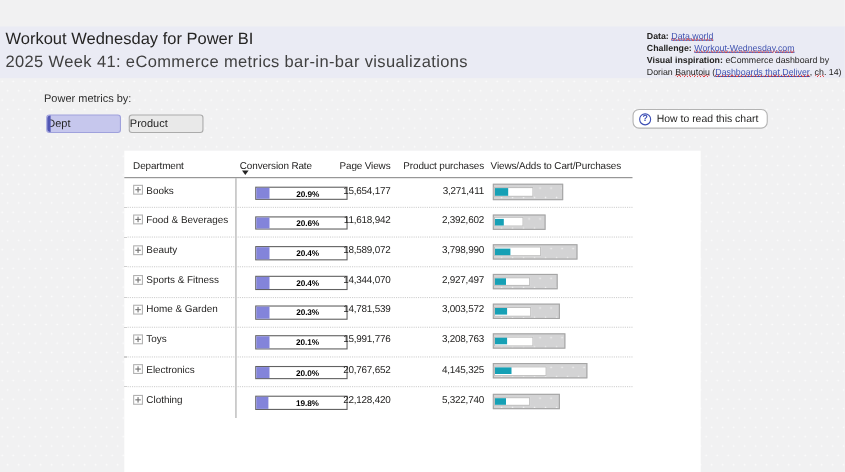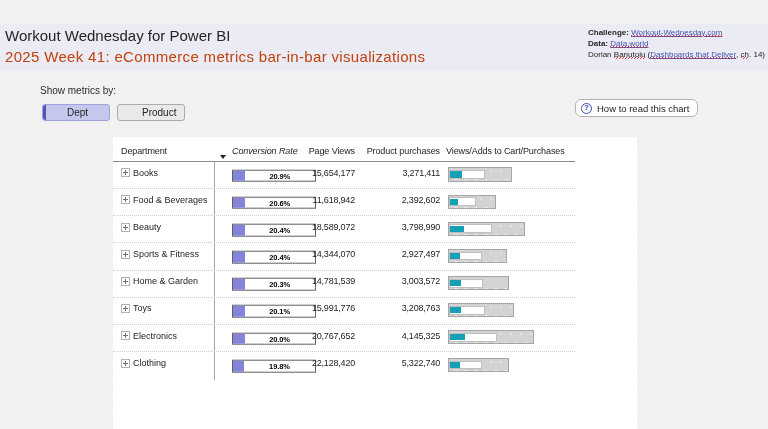--- a/index.html
+++ b/index.html
@@ -14,37 +14,37 @@
       radial-gradient(circle, rgba(255,255,255,.9) .6px, rgba(255,255,255,0) 1px),
       radial-gradient(circle, rgba(255,255,255,.9) .6px, rgba(255,255,255,0) 1px);
     background-size:10px 17px, 10px 17px;
     background-position:2px 3px, 7px 11.5px;
     pointer-events:none; z-index:0;
   }
 
   
   #band { position:absolute; left:0; top:0; width:768px; height:47px; background:#eaebf4; }
   #title1 { position:absolute; left:5px; top:3px; font-size:15px; letter-spacing:0; color:#252423; white-space:nowrap; }
-  #title2 { position:absolute; left:5px; top:24px; font-size:15px; letter-spacing:0.33px; color:#c2410c; white-space:nowrap; }
+  #title2 { position:absolute; left:5px; top:24px; font-size:15px; letter-spacing:0.33px; color:#404040; white-space:nowrap; }
 
   #credits { position:absolute; left:588px; top:2.5px; width:180px; font-size:8px; line-height:11px; color:#252423; white-space:nowrap; }
   #credits b { font-weight:bold; }
   .lnk { color:#4053b0; text-decoration:underline; text-decoration-thickness:1px; cursor:pointer; }
   .sq { position:relative; }
   .sq::after { content:""; position:absolute; left:0; right:0; bottom:-0.5px; height:2px;
     background-image:repeating-linear-gradient(90deg, #e04040 0 1px, rgba(0,0,0,0) 1px 2px);
     background-size:100% 1px; background-repeat:repeat-x; background-position:0 0; }
   .sq::after { background-image:
       repeating-linear-gradient(90deg, #e04040 0 1px, rgba(0,0,0,0) 1px 3px),
       repeating-linear-gradient(90deg, rgba(0,0,0,0) 0 1.5px, #e04040 1.5px 2.5px, rgba(0,0,0,0) 2.5px 3px);
     background-size:100% 1px, 100% 1px; background-position:0 0, 0 1px; }
 
   
   #slicer-label { position:absolute; left:40px; top:61px; font-size:10px; color:#2b2b2b; }
-  .slicer-btn { position:absolute; top:80px; height:17px; width:68px; border-radius:3px; font-family:"Liberation Sans",sans-serif; font-size:10px; color:#1f1f1f; text-align:left; padding-left:24px; line-height:15px; cursor:pointer; }
+  .slicer-btn { position:absolute; top:80px; height:17px; width:68px; border-radius:3px; font-family:"Liberation Sans",sans-serif; font-size:10px; color:#1f1f1f; text-align:left; padding-left:0; line-height:15px; cursor:pointer; }
   #btn-dept { left:42px; background:#c6c7ed; border:1px solid #9fa1dc; }
   #btn-dept::before { content:""; position:absolute; left:0; top:0; bottom:0; width:2.5px; background:#5156b4; border-radius:3px 0 0 3px; }
   #btn-product { left:117px; background:#e9e9e9; border:1px solid #ababab; }
 
   
   #help-btn { position:absolute; left:575px; top:75px; width:123px; height:18px; background:#ffffff; border:1px solid #b3b3b3; border-radius:6px; display:flex; align-items:center; cursor:pointer; }
   #help-icon { width:11px; height:11px; border:1.4px solid #3a4cb4; border-radius:50%; margin-left:5px; display:flex; align-items:center; justify-content:center; font-size:8px; font-weight:bold; color:#3a4cb4; line-height:1; }
   #help-label { font-size:9.5px; color:#252423; margin-left:5px; white-space:nowrap; }
 
   
@@ -80,38 +80,39 @@
 <body>
 
 <div id="page">
 
   <div id="dots"></div>
 
   <div id="band">
     <div id="title1">Workout Wednesday for Power BI</div>
     <div id="title2">2025 Week 41: eCommerce metrics bar-in-bar visualizations</div>
     <div id="credits">
+      <div><b>Data:</b> <a class="lnk"><span class="sq">Data.world</span></a></div>
       <div><b>Challenge:</b> <a class="lnk"><span class="sq">Workout-Wednesday.com</span></a></div>
-      <div><b>Data:</b> <a class="lnk"><span class="sq">Data.world</span></a></div>
+      <div><b>Visual inspiration:</b> <span>eCommerce dashboard by</span></div>
       <div><span>Dorian </span><span class="sq">Banutoiu</span><span> (</span><a class="lnk"><span class="sq">Dashboards that Deliver</span></a><span>, </span><span class="sq">ch</span><span>. 14)</span></div>
     </div>
   </div>
 
-  <div id="slicer-label">Show metrics by:</div>
+  <div id="slicer-label">Power metrics by:</div>
   <button id="btn-dept" class="slicer-btn">Dept</button>
   <button id="btn-product" class="slicer-btn">Product</button>
 
   <div id="help-btn">
     <span id="help-icon">?</span>
     <span id="help-label">How to read this chart</span>
   </div>
 
   <div id="panel">
     <div class="th" style="left:8px; top:8.5px;">Department</div>
-    <div class="th" style="left:119px; top:8.5px;font-style:italic;">Conversion Rate</div>
+    <div class="th" style="left:105px; top:8.5px;">Conversion Rate</div>
     <div id="sort-arrow" style="left:107px; top:18px;"></div>
     <div class="th" id="th-views" style="right:282px; top:8.5px;">Page Views</div>
     <div class="th" id="th-purch" style="right:197px; top:8.5px;">Product purchases</div>
     <div class="th" style="left:333px; top:8.5px;">Views/Adds to Cart/Purchases</div>
     <div id="header-line"></div>
     <div id="col-divider"></div>
     <div id="rows">
         <div class="row row-sep" style="top: 25px; padding-left: 24px;">
     <span class="expander"></span>
     <span class="dept">Books</span>

